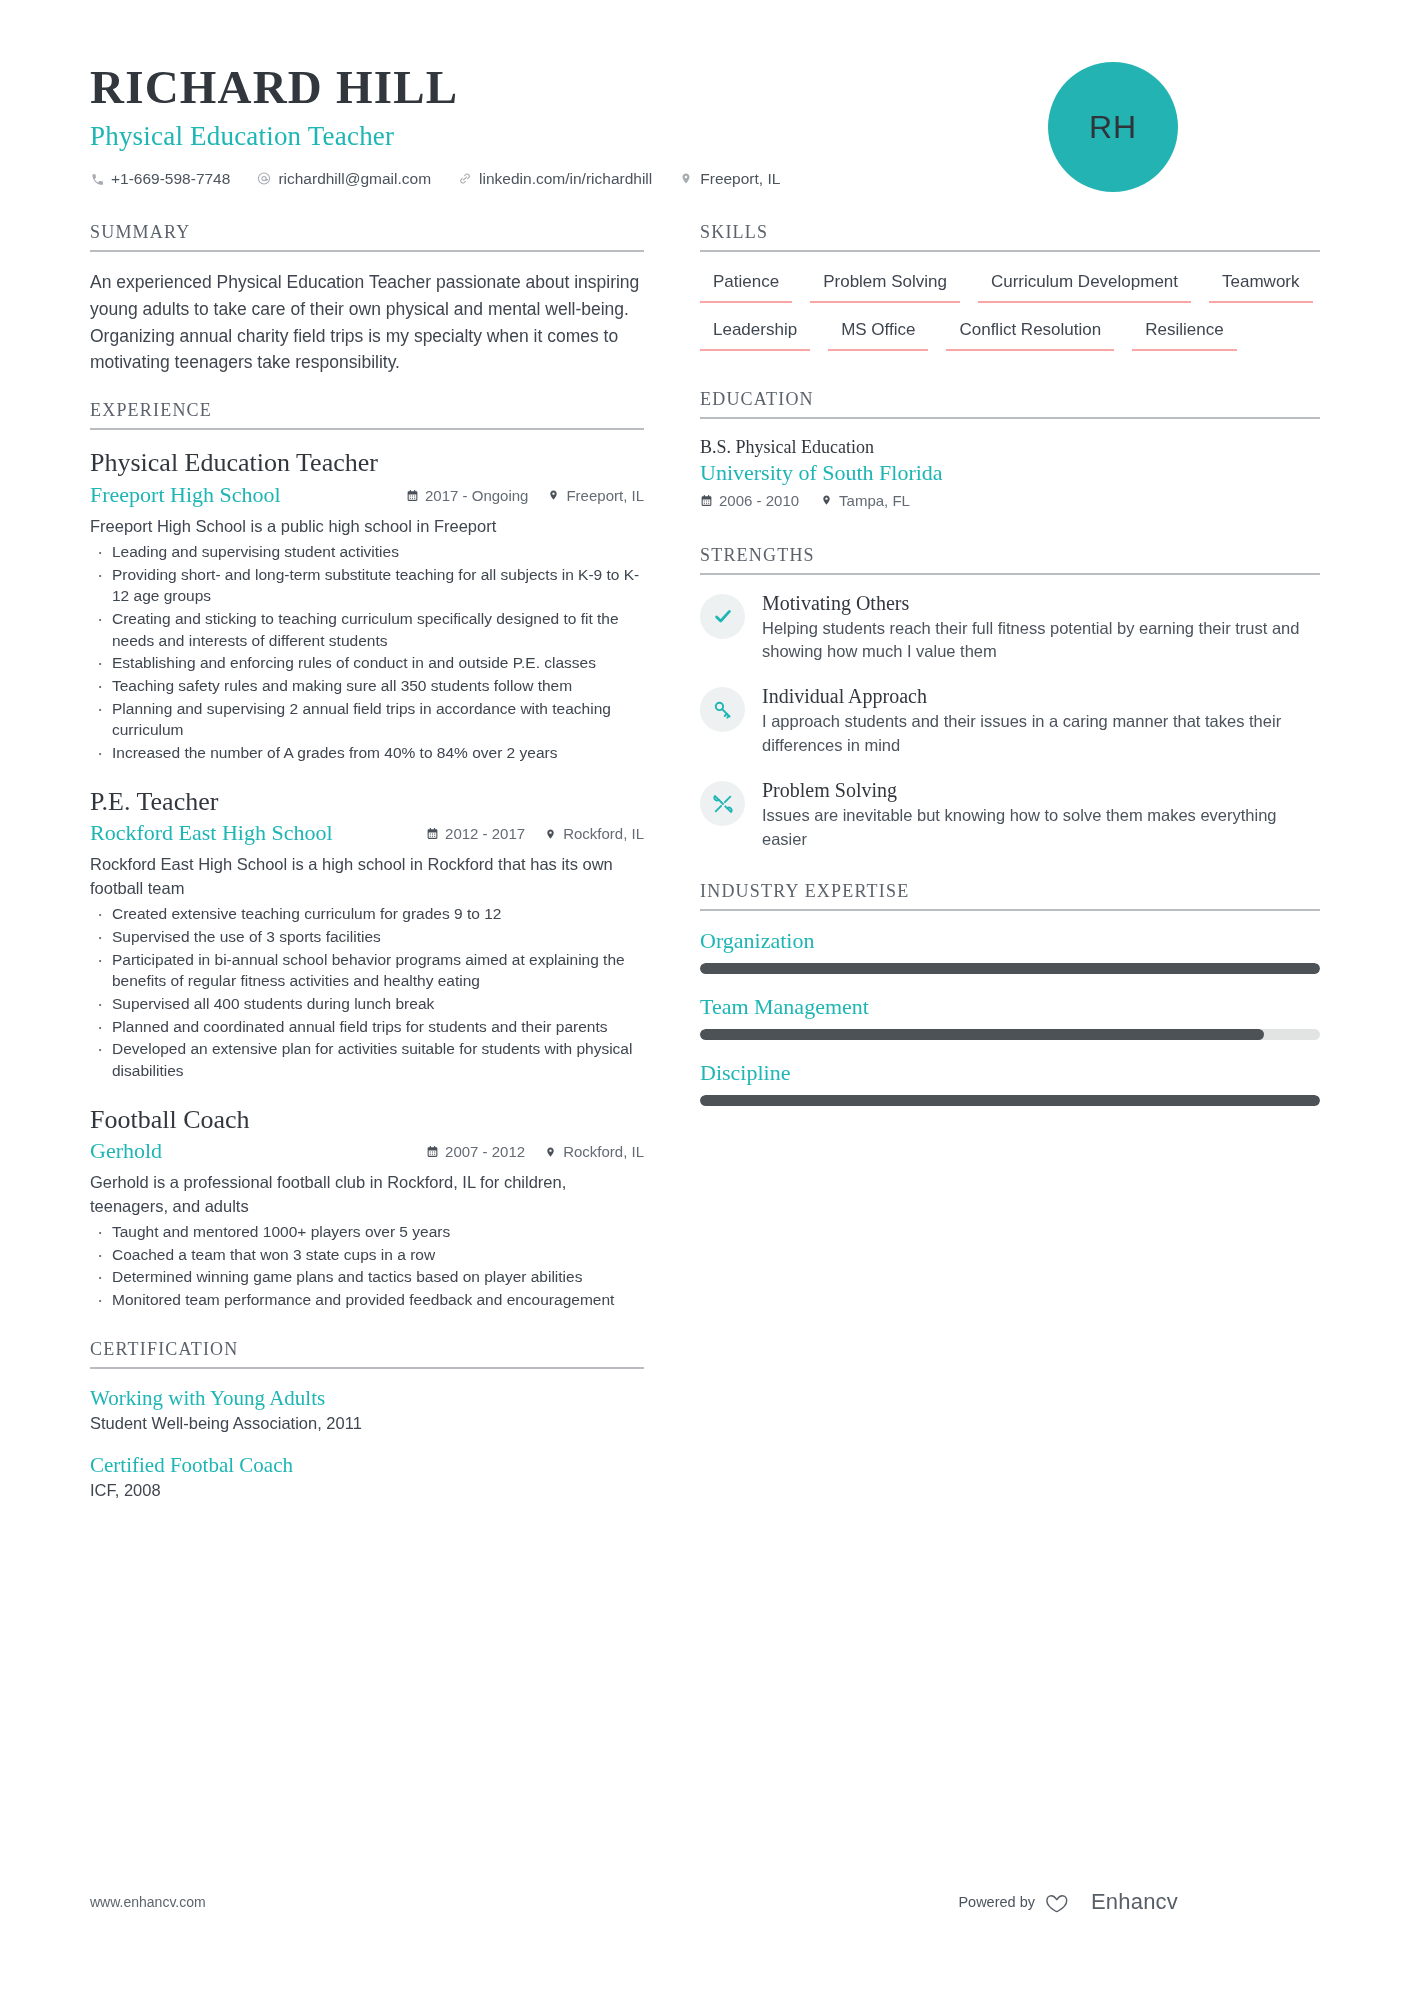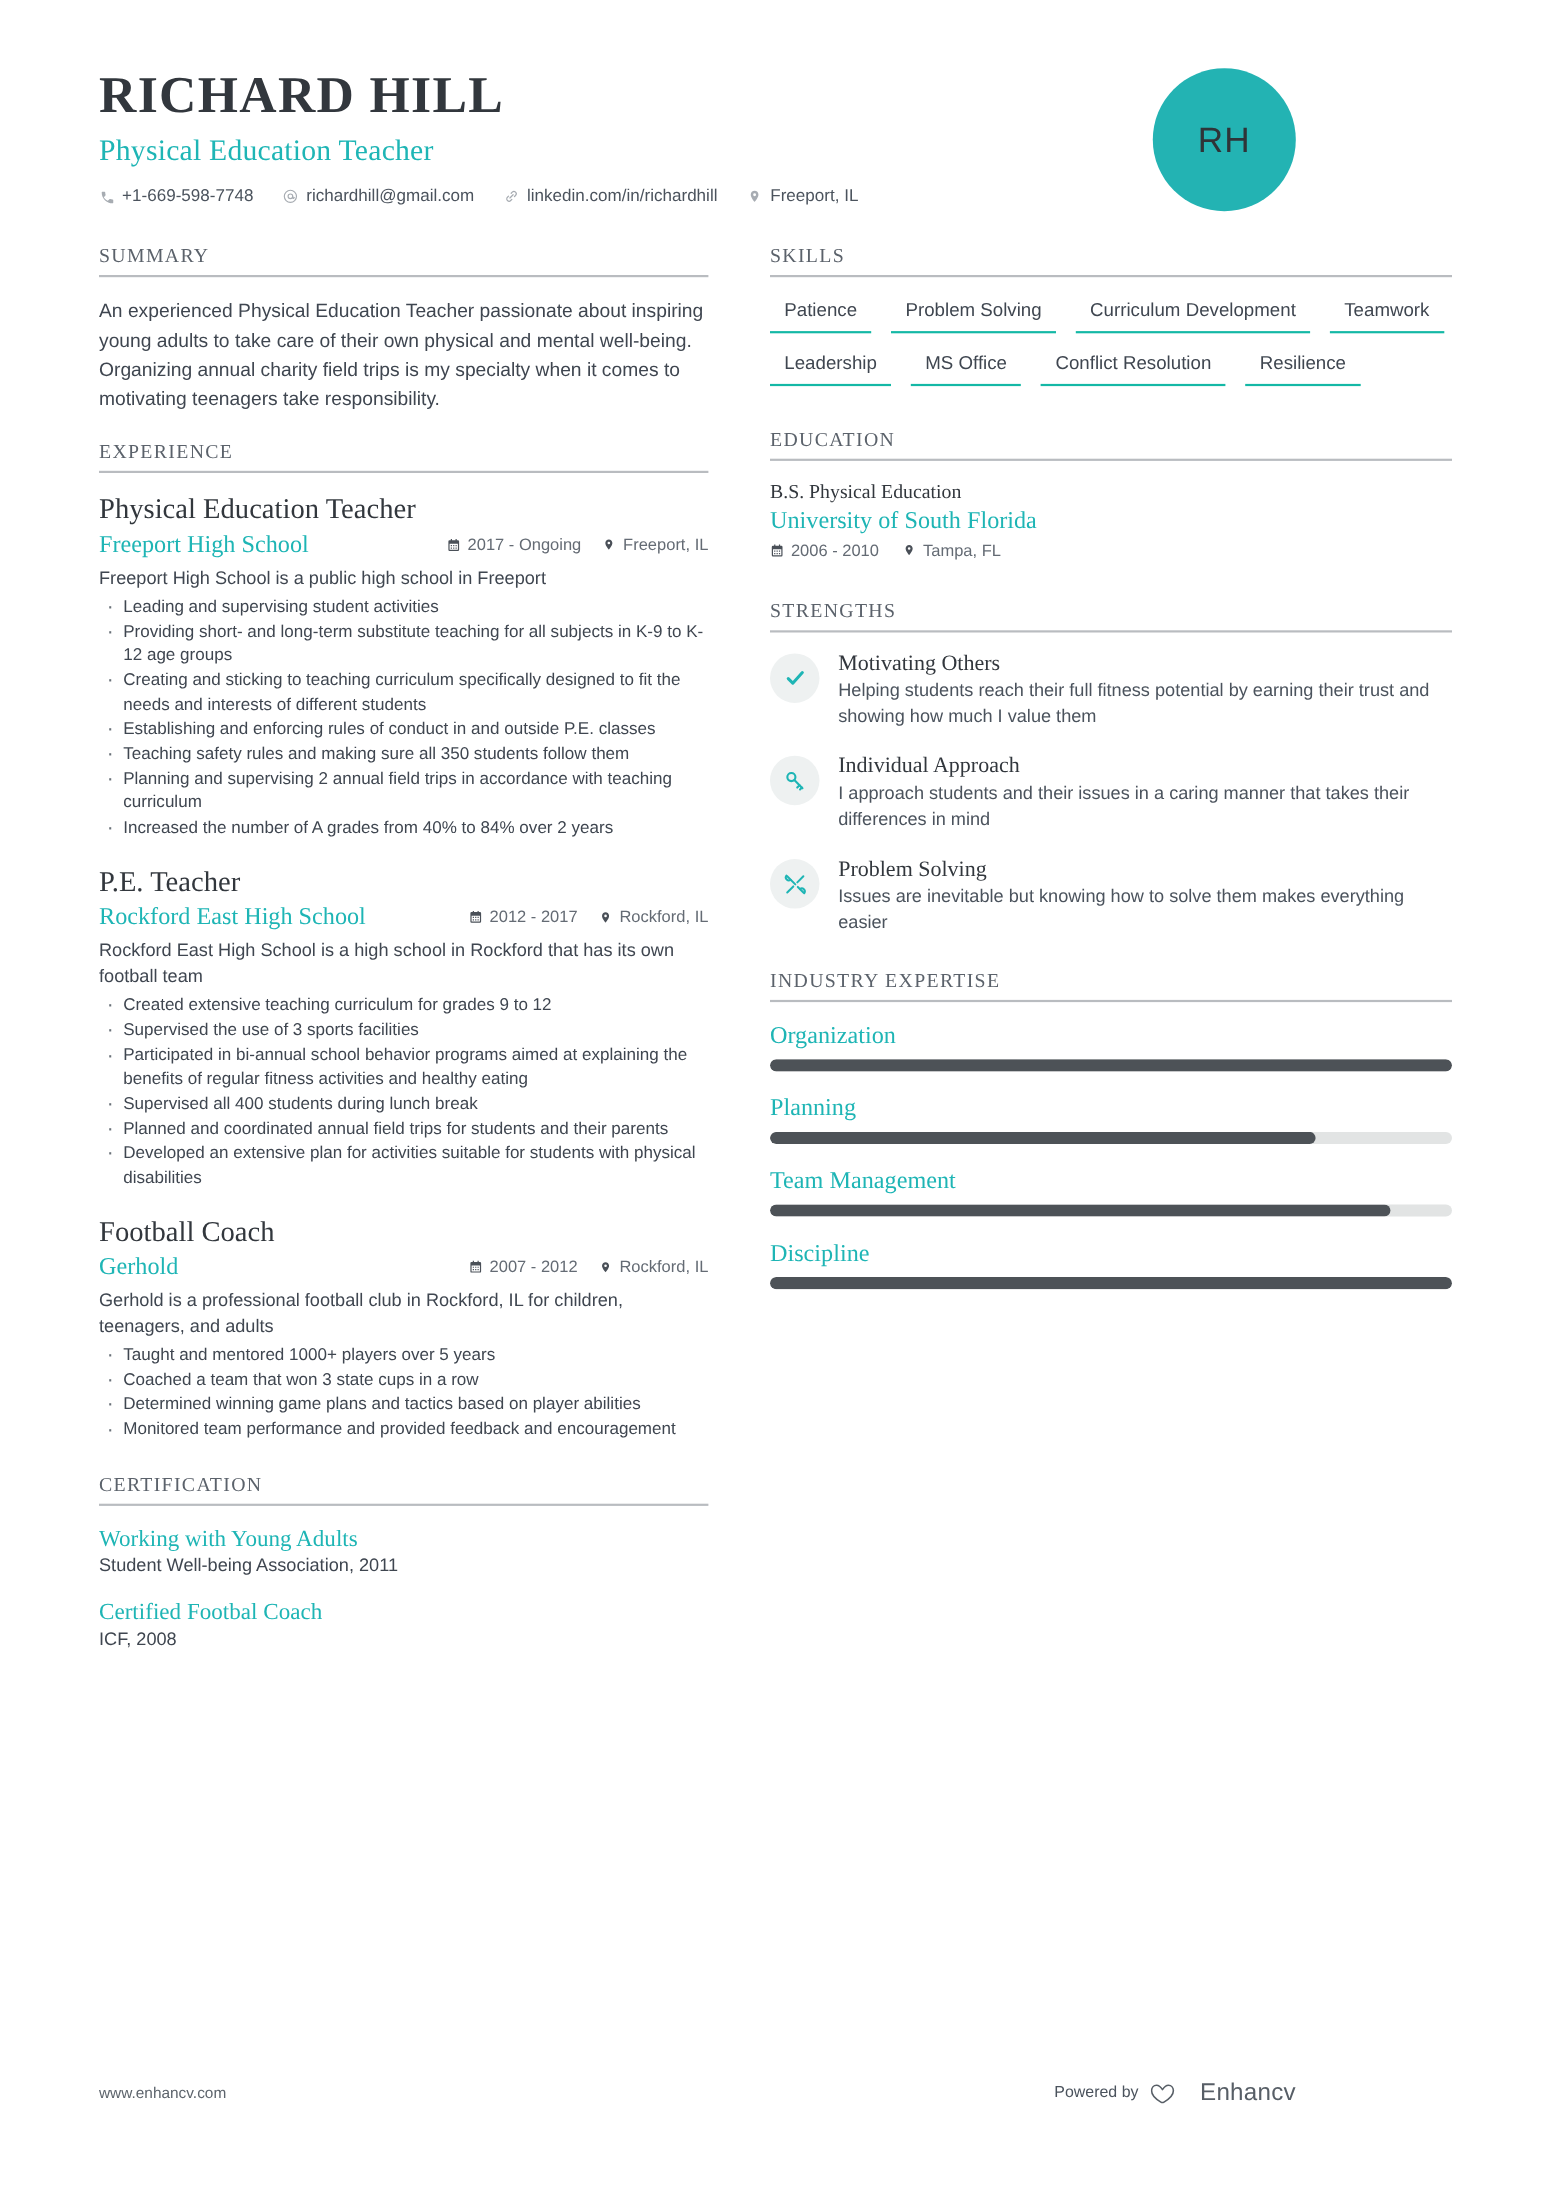--- a/index.html
+++ b/index.html
@@ -194,21 +194,21 @@
   .skills-wrap {
     display: flex;
     flex-wrap: wrap;
     gap: 14px 18px;
     margin-bottom: 8px;
   }
   .skill-tag {
     font-size: 17px;
     color: #3f4650;
     padding: 3px 13px 9px 13px;
-    border-bottom: 2px solid #14b8a6;
+    border-bottom: 2px solid #fca5a5;
     white-space: nowrap;
   }
 
   
   .edu-degree {
     font-family: "Liberation Serif", serif;
     font-size: 18px;
     color: #32373d;
     line-height: 1.25;
   }
@@ -600,26 +600,20 @@
       <div class="section" style="margin-top:30px;">
         <div class="sec-title">INDUSTRY EXPERTISE</div>
 
         <div class="expertise-item">
           <div class="expertise-name">Organization</div>
           <div class="bar-track">
             <div class="bar-fill" style="width: 100%;"></div>
           </div>
         </div>
 
-        <div class="expertise-item">
-          <div class="expertise-name">Planning</div>
-          <div class="bar-track">
-            <div class="bar-fill" style="width: 80%;"></div>
-          </div>
-        </div>
 
         <div class="expertise-item">
           <div class="expertise-name">Team Management</div>
           <div class="bar-track">
             <div class="bar-fill" style="width: 91%;"></div>
           </div>
         </div>
 
         <div class="expertise-item">
           <div class="expertise-name">Discipline</div>

